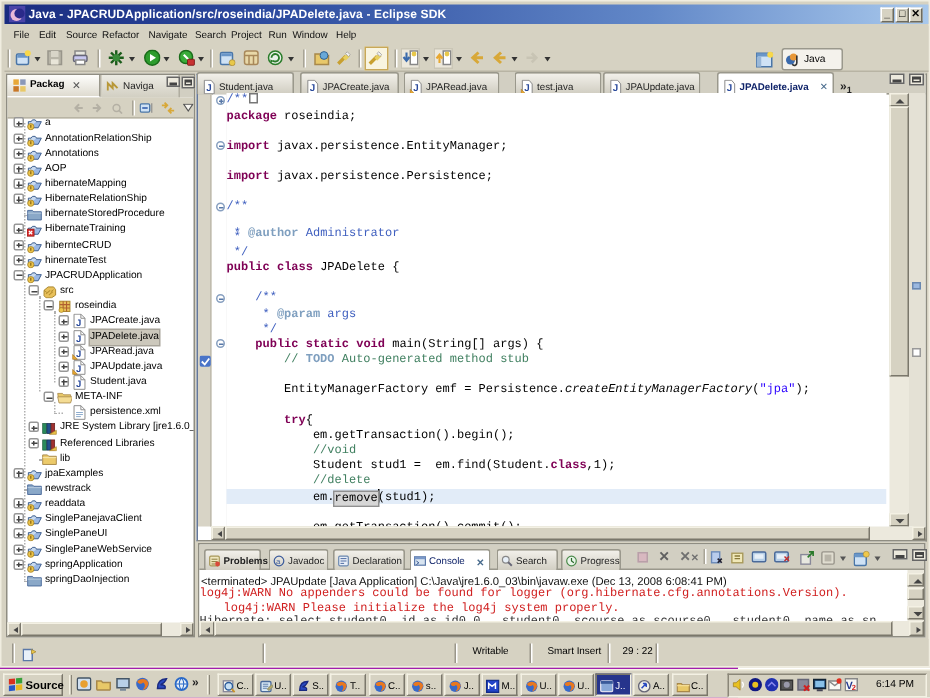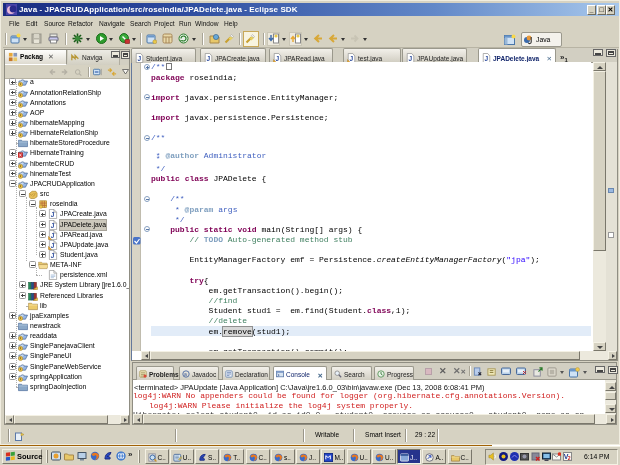--- a/index.html
+++ b/index.html
@@ -1,15 +1,15 @@
 <!DOCTYPE html>
 <html><head><meta charset="utf-8"><style>
 *{margin:0;padding:0;box-sizing:border-box;}
 html,body{width:620px;height:465px;overflow:hidden;font-family:"Liberation Sans",sans-serif;}
-#desk{position:absolute;left:0;top:0;width:492px;height:465px;background:#a16207;}
+#desk{position:absolute;left:0;top:0;width:492px;height:465px;background:#a21caf;}
 #win{position:absolute;left:0;top:0;width:620px;height:445px;background:#d6d2c2;border:1px solid #f0ede0;}
 .abs{position:absolute;}
 
 #title{position:absolute;left:2px;top:2px;width:616px;height:13px;background:linear-gradient(90deg,#1a2c80 0%,#2c4a9e 28%,#6288c8 70%,#a8c8ec 100%);color:#fff;font-size:8px;font-weight:bold;line-height:13px;}
 #title .txt{position:absolute;left:16px;top:0;white-space:nowrap;letter-spacing:.1px;}
 .tbtn{position:absolute;top:2px;width:9px;height:10px;background:#d6d2c2;border:1px solid;border-color:#fff #6d6a5e #6d6a5e #fff;color:#000;font-size:7px;line-height:8px;text-align:center;font-weight:bold;}
 
 #menu{position:absolute;left:2px;top:16px;width:616px;height:13px;background:#d6d2c2;font-size:6.6px;color:#111;}
 #menu span{position:absolute;top:3px;}
 
@@ -650,21 +650,21 @@
 <div class="cl" style="top:122.20px;"></div>
 <div class="cl jd" style="top:132.35px;">    /**</div>
 <div class="cl jd" style="top:142.50px;">     * <span class="jt">@param</span> args</div>
 <div class="cl jd" style="top:152.65px;">     */</div>
 <div class="cl" style="top:162.80px;">    <b class="kw">public</b> <b class="kw">static</b> <b class="kw">void</b> main(String[] args) {</div>
 <div class="cl" style="top:172.95px;">        <span class="cm">// <span class="jt">TODO</span> Auto-generated method stub</span></div>
 <div class="cl" style="top:183.10px;"></div>
 <div class="cl" style="top:193.25px;">        EntityManagerFactory emf = Persistence.<i>createEntityManagerFactory</i>(<span class="st">"jpa"</span>);</div>
 <div class="cl" style="top:213.55px;">        <b class="kw">try</b>{</div>
 <div class="cl" style="top:223.70px;">            em.getTransaction().begin();</div>
-<div class="cl" style="top:233.85px;">            <span class="cm">//find</span></div>
+<div class="cl" style="top:233.85px;">            <span class="cm">//void</span></div>
 <div class="cl" style="top:244.00px;">            Student stud1 =  em.find(Student.<b class="kw">class</b>,1);</div>
 <div class="cl" style="top:254.15px;">            <span class="cm">//delete</span></div>
 <div class="cl" style="top:264.30px;">            em.<span class="occ">remove</span><span class="caret"></span>(stud1);</div>
 <div class="cl" style="top:274.45px;margin-top:11px;">            em.getTransaction().commit();</div>
 
     </div>
     <div class="abs" style="left:461px;top:12px;width:13px;bottom:9px;background:#ece9dd;">
       <div class="sb-btn" style="left:0;top:0;width:13px;height:9px;">
             <div class="arr" style="left:3px;top:2.5px;border-left:3px solid transparent;border-right:3px solid transparent;border-bottom:3.5px solid #444;"></div>
           </div>

